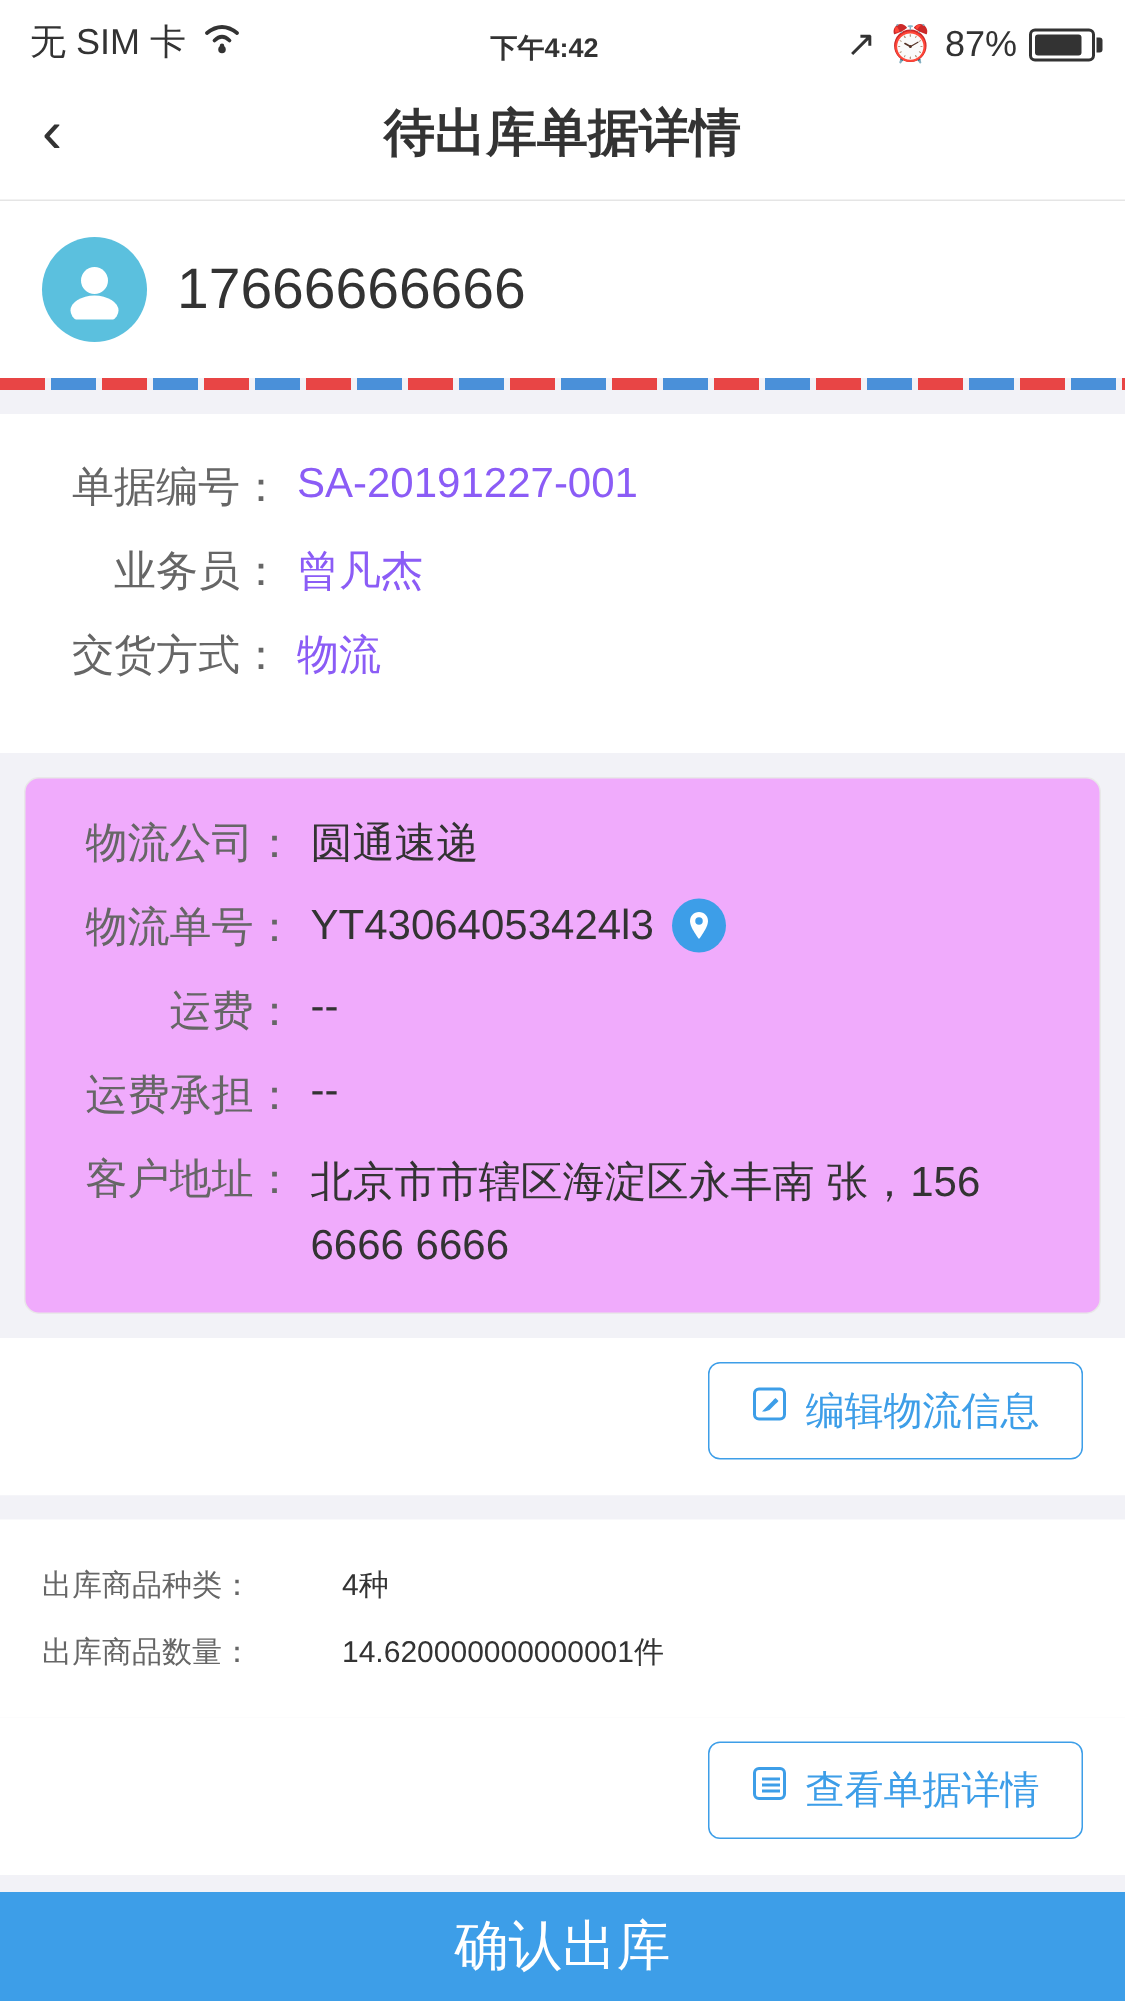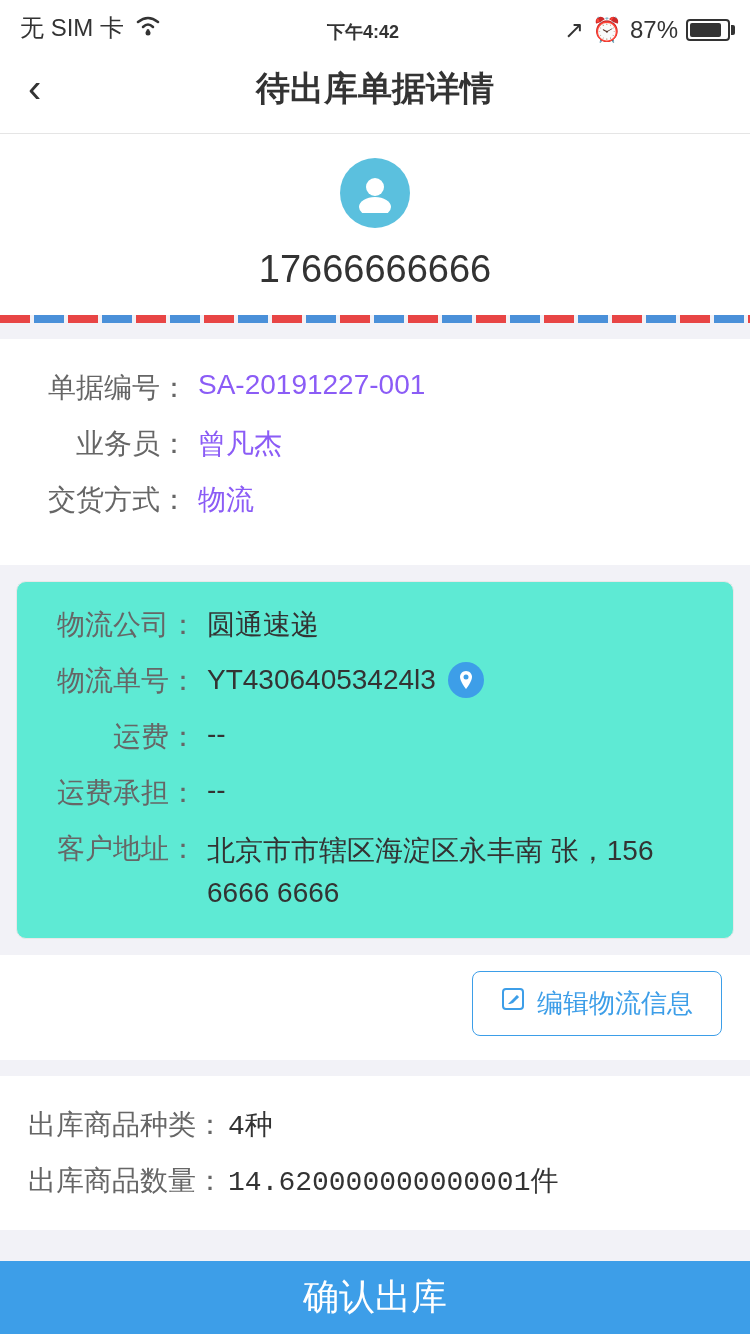--- a/index.html
+++ b/index.html
@@ -93,21 +93,20 @@
       color: #333;
     }
 
     
     .user-header {
       background: #fff;
       padding: 24px 28px;
       display: flex;
       align-items: center;
       gap: 20px;
-      flex-direction: column;
     }
     .user-avatar {
       width: 70px;
       height: 70px;
       background: #5bc0de;
       border-radius: 50%;
       display: flex;
       align-items: center;
       justify-content: center;
     }
@@ -153,21 +152,21 @@
       flex-shrink: 0;
     }
     .info-value {
       color: #8b5cf6;
       flex: 1;
       padding-left: 10px;
     }
 
     
     .logistics-section {
-      background: #5eead4;
+      background: #f0abfc;
       border: 1px solid #e8e8e8;
       border-radius: 10px;
       margin: 16px 16px;
       padding: 24px 20px;
     }
     .logistics-row {
       display: flex;
       align-items: flex-start;
       margin-bottom: 18px;
       font-size: 28px;
@@ -229,22 +228,21 @@
 
     
     .goods-section {
       background: #fff;
       padding: 30px 28px;
     }
     .goods-row {
       display: flex;
       align-items: center;
       margin-bottom: 18px;
-      font-size: 28px;
-      font-family: Liberation Mono, monospace;
+      font-size: 20px;
     }
     .goods-row:last-child {
       margin-bottom: 0;
     }
     .goods-label {
       color: #666;
       min-width: 200px;
       flex-shrink: 0;
     }
     .goods-value {
@@ -405,19 +403,32 @@
     <div class="goods-row">
       <span class="goods-label">出库商品种类：</span>
       <span class="goods-value">4种</span>
     </div>
     <div class="goods-row">
       <span class="goods-label">出库商品数量：</span>
       <span class="goods-value">14.620000000000001件</span>
     </div>
   </div>
 
+  <div class="view-details-row">
+    <button class="btn-view">
+      <span>
+        <svg width="26" height="26" viewBox="0 0 26 26">
+          <rect x="2" y="2" width="20" height="20" rx="3" ry="3" stroke="#3d9ee8" stroke-width="2" fill="none"></rect>
+          <line x1="7" y1="9" x2="19" y2="9" stroke="#3d9ee8" stroke-width="2"></line>
+          <line x1="7" y1="13" x2="19" y2="13" stroke="#3d9ee8" stroke-width="2"></line>
+          <line x1="7" y1="17" x2="19" y2="17" stroke="#3d9ee8" stroke-width="2"></line>
+        </svg>
+      </span>
+      <span>查看单据详情</span>
+    </button>
+  </div>
 
   <div class="section-divider" style="height: 200px;"></div>
 </div>
 
 <div class="confirm-bar">
   <span class="confirm-text">确认出库</span>
 </div>
 
 </body></html>

